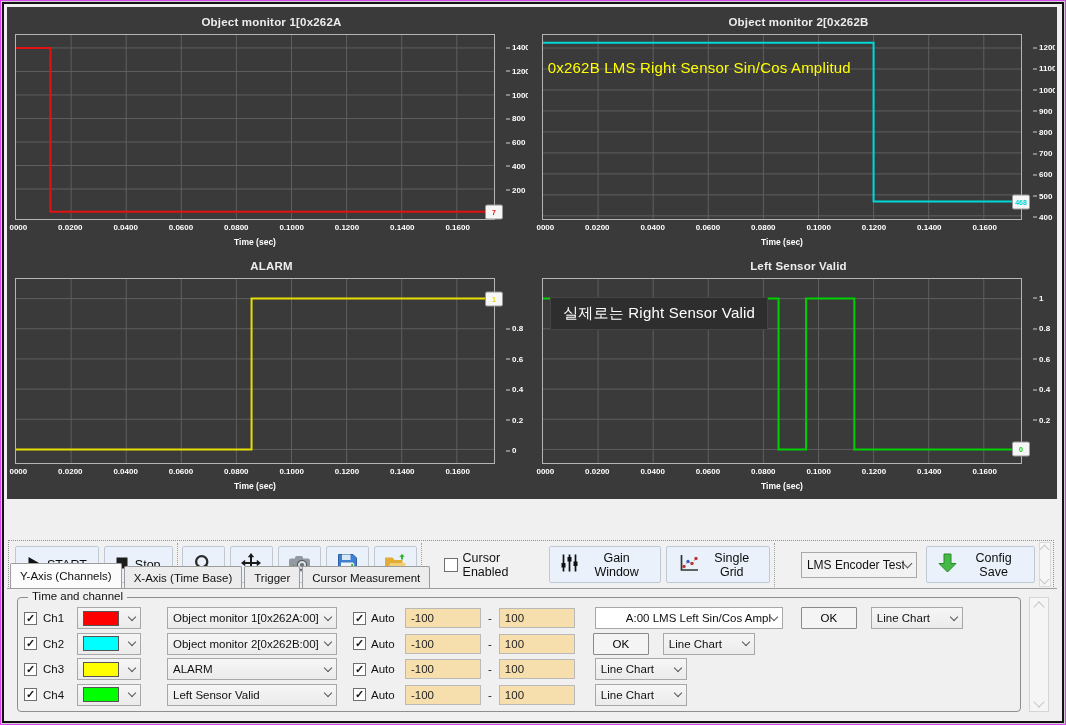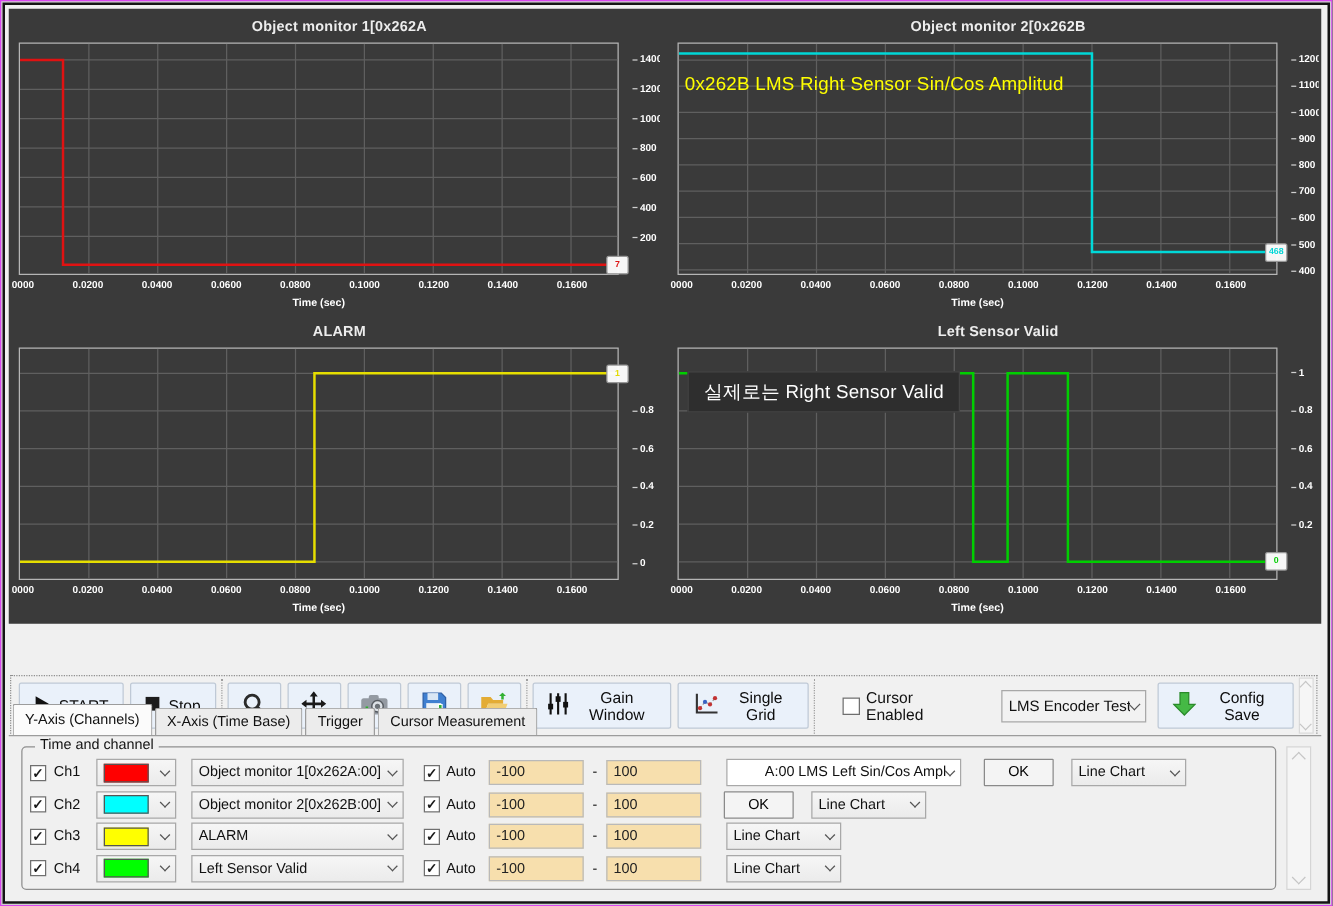--- a/index.html
+++ b/index.html
@@ -63,21 +63,21 @@
   .row{display:flex;align-items:center;height:24px;}
   .cb{width:13px;height:13px;background:#fff;border:1px solid #6f6f6f;display:inline-flex;align-items:center;
       justify-content:center;font-size:11px;font-weight:bold;color:#1a1a1a;box-sizing:border-box;flex:none;}
   .chname{width:28px;margin-left:6px;}
   .combo{display:flex;align-items:center;height:22px;border:1px solid #a8a8a8;
          background:linear-gradient(#f6f6f6,#ebebeb);padding:0 5px;font-size:11.5px;box-sizing:border-box;
          overflow:hidden;white-space:nowrap;}
   .combo .chev{width:5px;height:5px;}
   .colorcombo{width:64px;margin-left:6px;}
   .swatch{width:34px;height:13px;border:1px solid #555;display:inline-block;margin-right:4px;flex:none;}
-  .srccombo{width:170px;margin-left:12px;}
+  .srccombo{width:170px;margin-left:26px;}
   .auto-cb{margin-left:16px;}
   .autolabel{margin-left:5px;width:28px;}
   .rangeinput{width:76px;height:20px;background:#f7dfad;border:1px solid #b9b9b9;font-size:11.5px;
               font-family:inherit;padding:0 5px;box-sizing:border-box;margin-left:6px;color:#222;}
   .dash{margin-left:7px;margin-right:1px;}
   .sigcombo{width:188px;margin-left:20px;background:#fff;padding-left:30px;}
   .okbtn{width:56px;height:22px;margin-left:18px;background:#f4f4f4;border:1px solid #8a8a8a;
          font-size:11.5px;font-family:inherit;display:flex;align-items:center;justify-content:center;border-radius:1px;}
   .typecombo{width:92px;margin-left:20px;}
   .typecombo.shift{margin-left:20px;}
@@ -352,20 +352,24 @@
               </svg></span>
       </button>
       <button class="tbtn icononly">
         <span><svg width="23" height="19" viewBox="0 0 23 19">
                 <path d="M1 17 V3.5 h7.5 l2 2.5 h8 v3 H6.5 L3.5 17 Z" fill="#e3ac35"></path>
                 <path d="M3.5 17 L6.5 9 h15.5 l-3 8 Z" fill="#f2ce74"></path>
                 <path d="M17 5.5 V2.8 h-1.8 L18 0 l2.8 2.8 H19 v2.7 Z" fill="#33b133"></path>
               </svg></span>
       </button>
     </div>
+    <div class="tbgroup" style="margin-left:18px;border-right:none;">
+      <span class="chk"></span>
+      <span style="font-size:12.5px;">Cursor Enabled</span>
+    </div>
     <div class="tbgroup">
       <button class="tbtn">
         <span><svg width="17" height="18" viewBox="0 0 17 18">
                 <g stroke="#111">
                   <line x1="2.5" y1="0.5" x2="2.5" y2="17.5" stroke-width="1.7"></line>
                   <line x1="8.5" y1="0.5" x2="8.5" y2="17.5" stroke-width="1.7"></line>
                   <line x1="14.5" y1="0.5" x2="14.5" y2="17.5" stroke-width="1.7"></line>
                 </g>
                 <rect x="0.5" y="9" width="4" height="4.5" fill="#111"></rect>
                 <rect x="6.5" y="3" width="4" height="4.5" fill="#111"></rect>
@@ -378,24 +382,20 @@
                 <path d="M3.5 1 V16 H20" stroke="#333" stroke-width="1.7" fill="none"></path>
                 <path d="M6 12.5 L10 7.5 L14 9.5 L18 4.5" stroke="#999" stroke-width="1" stroke-dasharray="2 1.6" fill="none"></path>
                 <circle cx="6" cy="12.5" r="1.7" fill="#c23333"></circle>
                 <circle cx="10" cy="7.5" r="1.7" fill="#3a62c2"></circle>
                 <circle cx="14" cy="9.5" r="1.7" fill="#c23333"></circle>
                 <circle cx="18" cy="4.5" r="1.7" fill="#c23333"></circle>
               </svg></span>
         <span>Single Grid</span>
       </button>
     </div>
-    <div class="tbgroup" style="margin-left:18px;border-right:none;">
-      <span class="chk"></span>
-      <span style="font-size:12.5px;">Cursor Enabled</span>
-    </div>
     <div class="tbgroup nosep" style="margin-left:22px;">
       <div class="tbcombo">
         <span class="combotext">LMS Encoder Test 2022</span>
         <span class="chev"></span>
       </div>
       <button class="tbtn" style="margin-left:4px;">
         <span><svg width="19" height="20" viewBox="0 0 19 20">
                 <path d="M6 1 h7 v9.5 h5 l-8.5 8.5 -8.5-8.5 h5 Z" fill="#45b945" stroke="#2a8a2a" stroke-width="1"></path>
               </svg></span>
         <span>Config Save</span>

